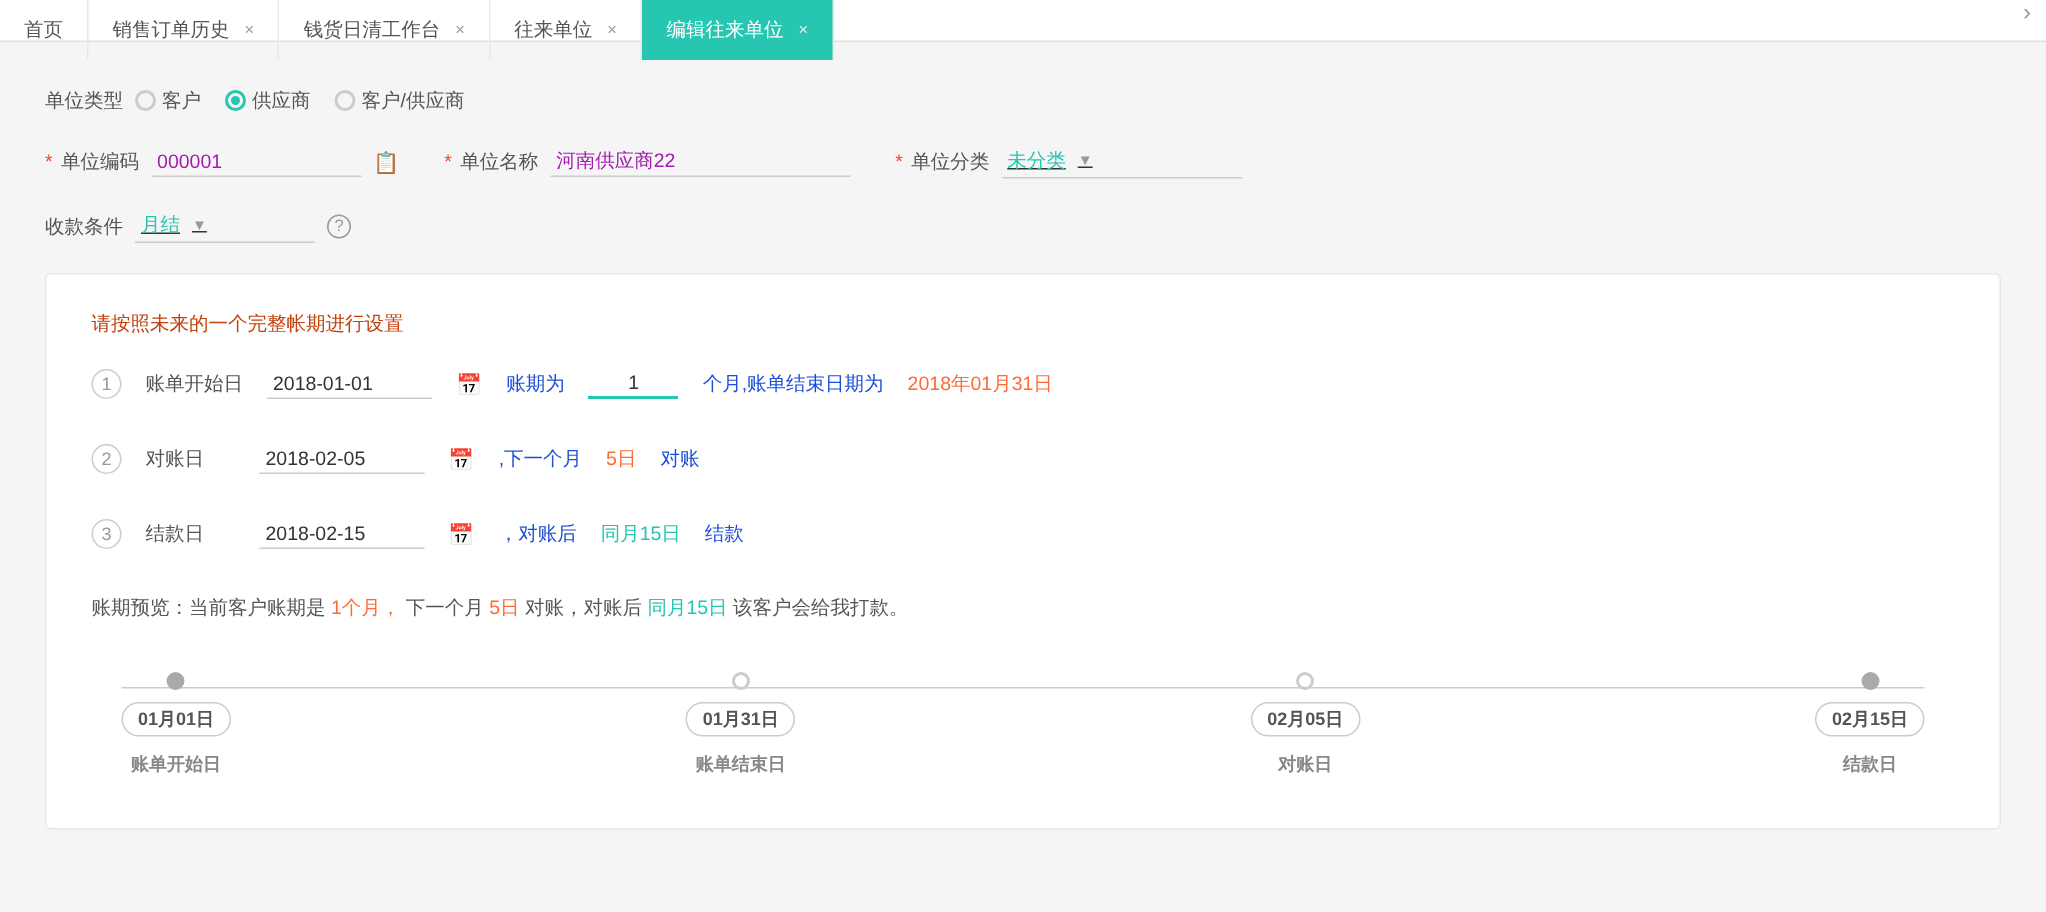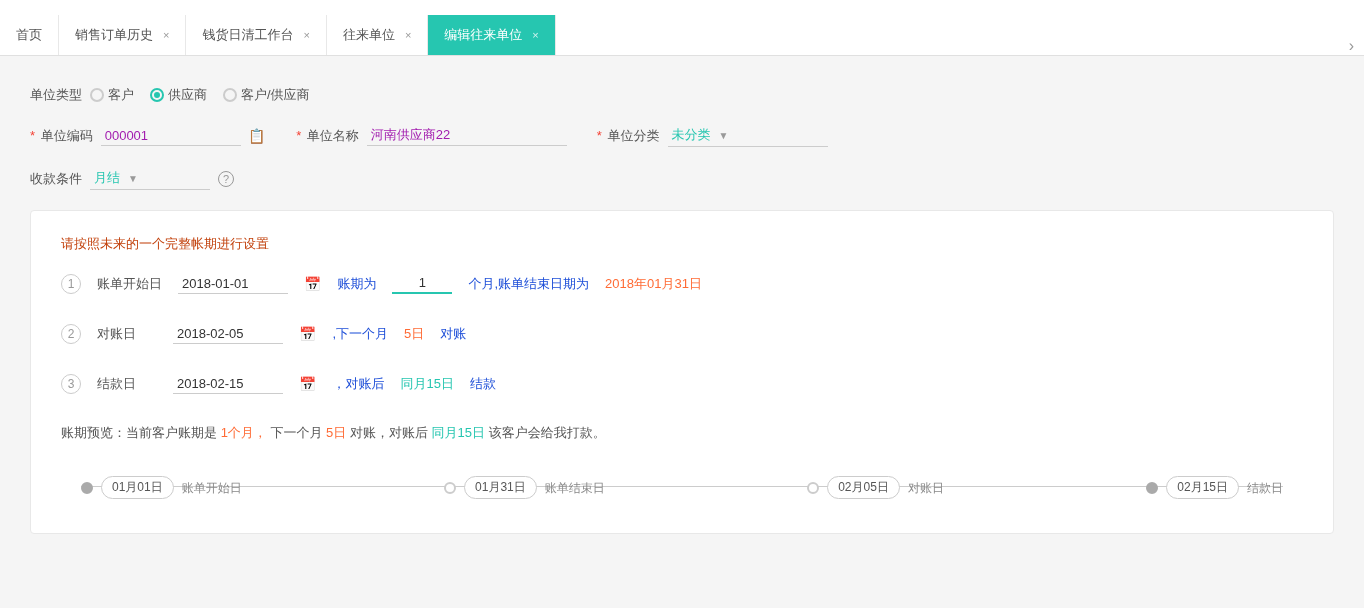--- a/index.html
+++ b/index.html
@@ -1,25 +1,25 @@
 <!DOCTYPE html>
 <html><head>
   <meta charset="utf-8">
   <style>
     * { box-sizing: border-box; margin: 0; padding: 0; }
     body { font-family: 'Microsoft YaHei', Arial, sans-serif; font-size: 13px; background: #f5f5f5; color: #333; }
 
     
     .tabs-bar {
       display: flex;
-      align-items: flex-end;
+      align-items: flex-start;
       background: #fff;
       border-bottom: 1px solid #e0e0e0;
       padding: 0;
-      height: 56px;
+      height: 28px;
     }
     .tab-item {
       display: flex;
       align-items: center;
       padding: 0 16px;
       height: 40px;
       cursor: pointer;
       font-size: 13px;
       color: #555;
       border-right: 1px solid #e8e8e8;
@@ -120,20 +120,21 @@
 
     
     .select-field {
       display: flex;
       align-items: center;
       border-bottom: 1px solid #ccc;
       padding: 2px 4px;
       min-width: 120px;
       cursor: pointer;
       gap: 4px;
+      text-decoration: underline;
     }
     .select-value { color: #26c6b0; font-size: 13px; }
     .select-arrow { color: #999; font-size: 10px; margin-left: 4px; }
 
     
     .cal-icon {
       color: #26c6b0;
       cursor: pointer;
       font-size: 14px;
     }
@@ -237,23 +238,24 @@
     }
     .timeline-points {
       display: flex;
       justify-content: space-between;
       width: 100%;
       position: relative;
       z-index: 1;
     }
     .timeline-point {
       display: flex;
-      flex-direction: row;
+      flex-direction: column;
       align-items: center;
       gap: 8px;
+      font-weight: bold;
     }
     .timeline-dot {
       width: 12px;
       height: 12px;
       border-radius: 50%;
       border: 2px solid #ccc;
       background: #fff;
     }
     .timeline-dot.start { border-color: #aaa; background: #aaa; }
     .timeline-dot.end { border-color: #aaa; background: #aaa; }

